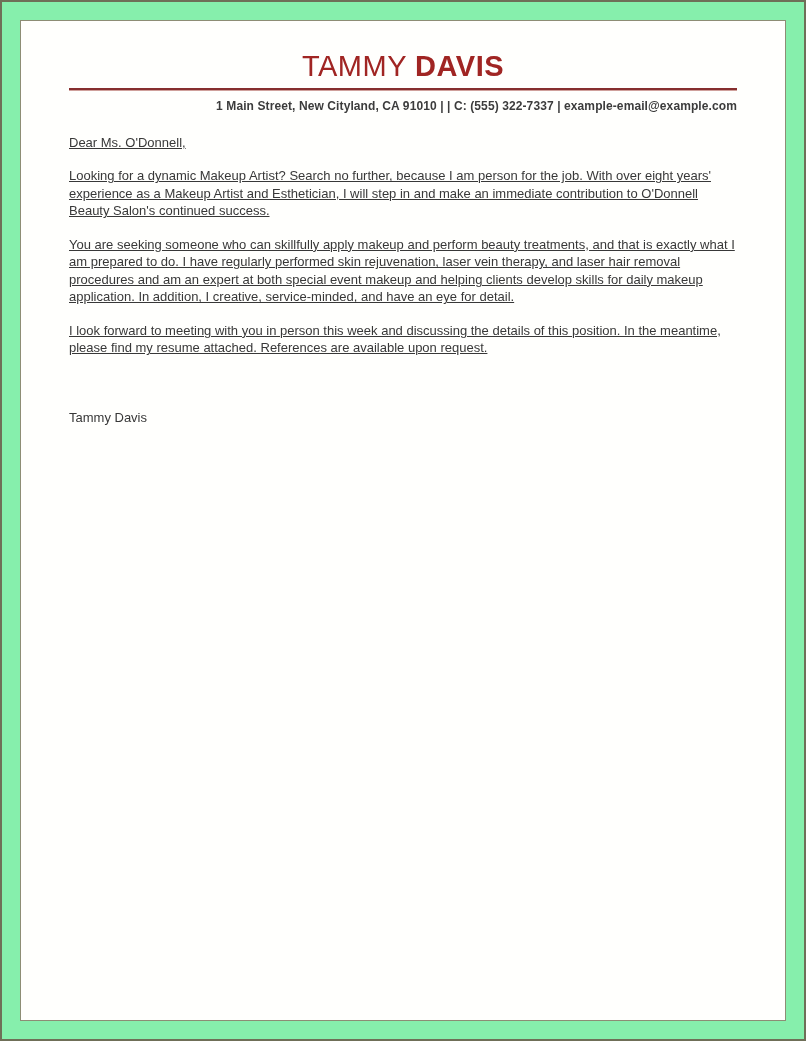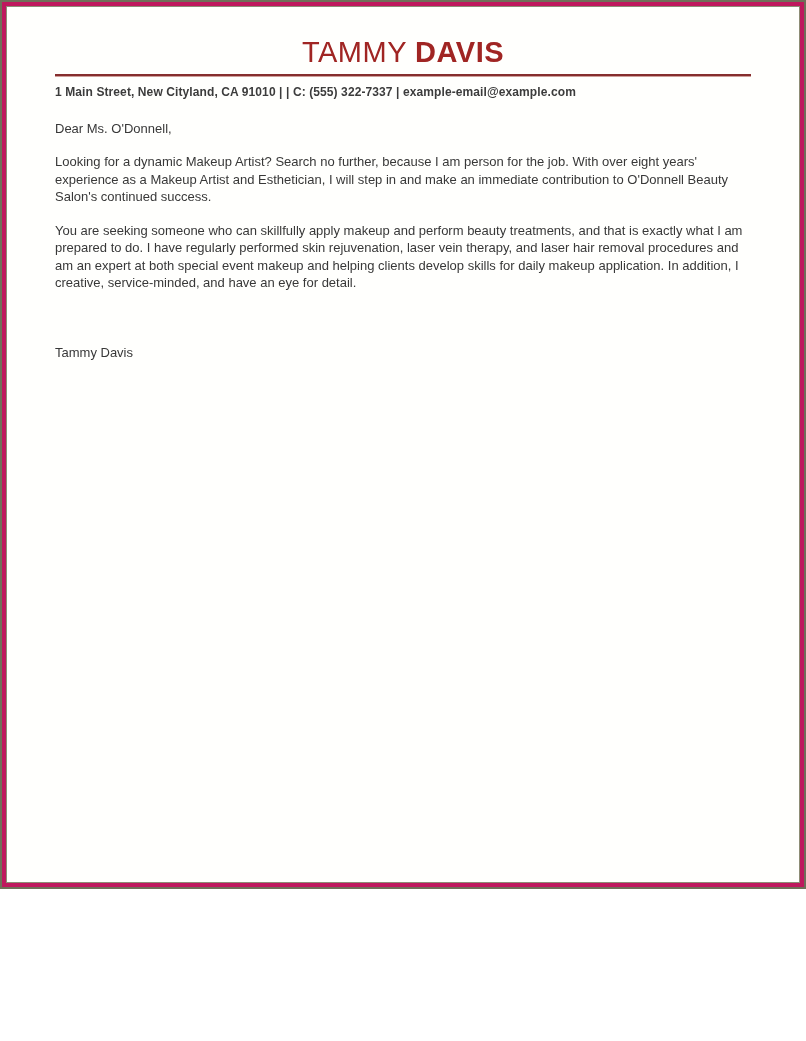--- a/index.html
+++ b/index.html
@@ -5,24 +5,24 @@
   html, body {
     margin: 0;
     padding: 0;
     background: #ffffff;
     font-family: "Liberation Sans", sans-serif;
   }
 
   .sheet-outer {
     box-sizing: border-box;
     width: 806px;
-    height: 889px;
+    height: 1041px;
     border: 2px solid #6f6f58;
-    background: #be185d;
-    padding: 4px;
+    background: #86efac;
+    padding: 18px;
   }
 
   .sheet-inner {
     box-sizing: border-box;
     width: 100%;
     height: 100%;
     border: 1px solid #8d8d75;
     background: #fffffd;
     padding: 30px 48px 0 48px;
     overflow: hidden;
@@ -48,33 +48,34 @@
     background: #862e2e;
     box-shadow: 0 1px 0 #cfa09b;
     border: none;
   }
 
   .contact-line {
     margin-top: 9px;
     font-size: 12px;
     font-weight: 700;
     color: #3c3c3c;
-    text-align: left;
+    text-align: right;
     letter-spacing: 0.1px;
   }
 
   .letter-body {
     margin-top: 21px;
     font-size: 13px;
     line-height: 17.5px;
     color: #383838;
   }
 
   .letter-body p {
     margin: 0 0 16px 0;
+    text-decoration: underline;
   }
 
   .salutation { margin-bottom: 16px; }
   .closing    { margin-bottom: 0; }
 
   .signature {
     margin-top: 52px;
     font-size: 13px;
     color: #383838;
   }
@@ -91,17 +92,18 @@
         <span class="name-last">DAVIS</span>
       </div>
       <div class="header-rule"></div>
       <div class="contact-line">1 Main Street, New Cityland, CA 91010 | | C: (555) 322-7337 | example-email@example.com</div>
     </div>
 
     <div class="letter-body">
       <p class="salutation">Dear Ms. O'Donnell,</p>
       <p>Looking for a dynamic Makeup Artist? Search no further, because I am person for the job. With over eight years' experience as a Makeup Artist and Esthetician, I will step in and make an immediate contribution to O'Donnell Beauty Salon's continued success.</p>
       <p>You are seeking someone who can skillfully apply makeup and perform beauty treatments, and that is exactly what I am prepared to do. I have regularly performed skin rejuvenation, laser vein therapy, and laser hair removal procedures and am an expert at both special event makeup and helping clients develop skills for daily makeup application. In addition, I creative, service-minded, and have an eye for detail.</p>
+      <p>I look forward to meeting with you in person this week and discussing the details of this position. In the meantime, please find my resume attached. References are available upon request.</p>
       <div class="signature">Tammy Davis</div>
     </div>
 
   </div>
 </div>
 
 </body></html>

